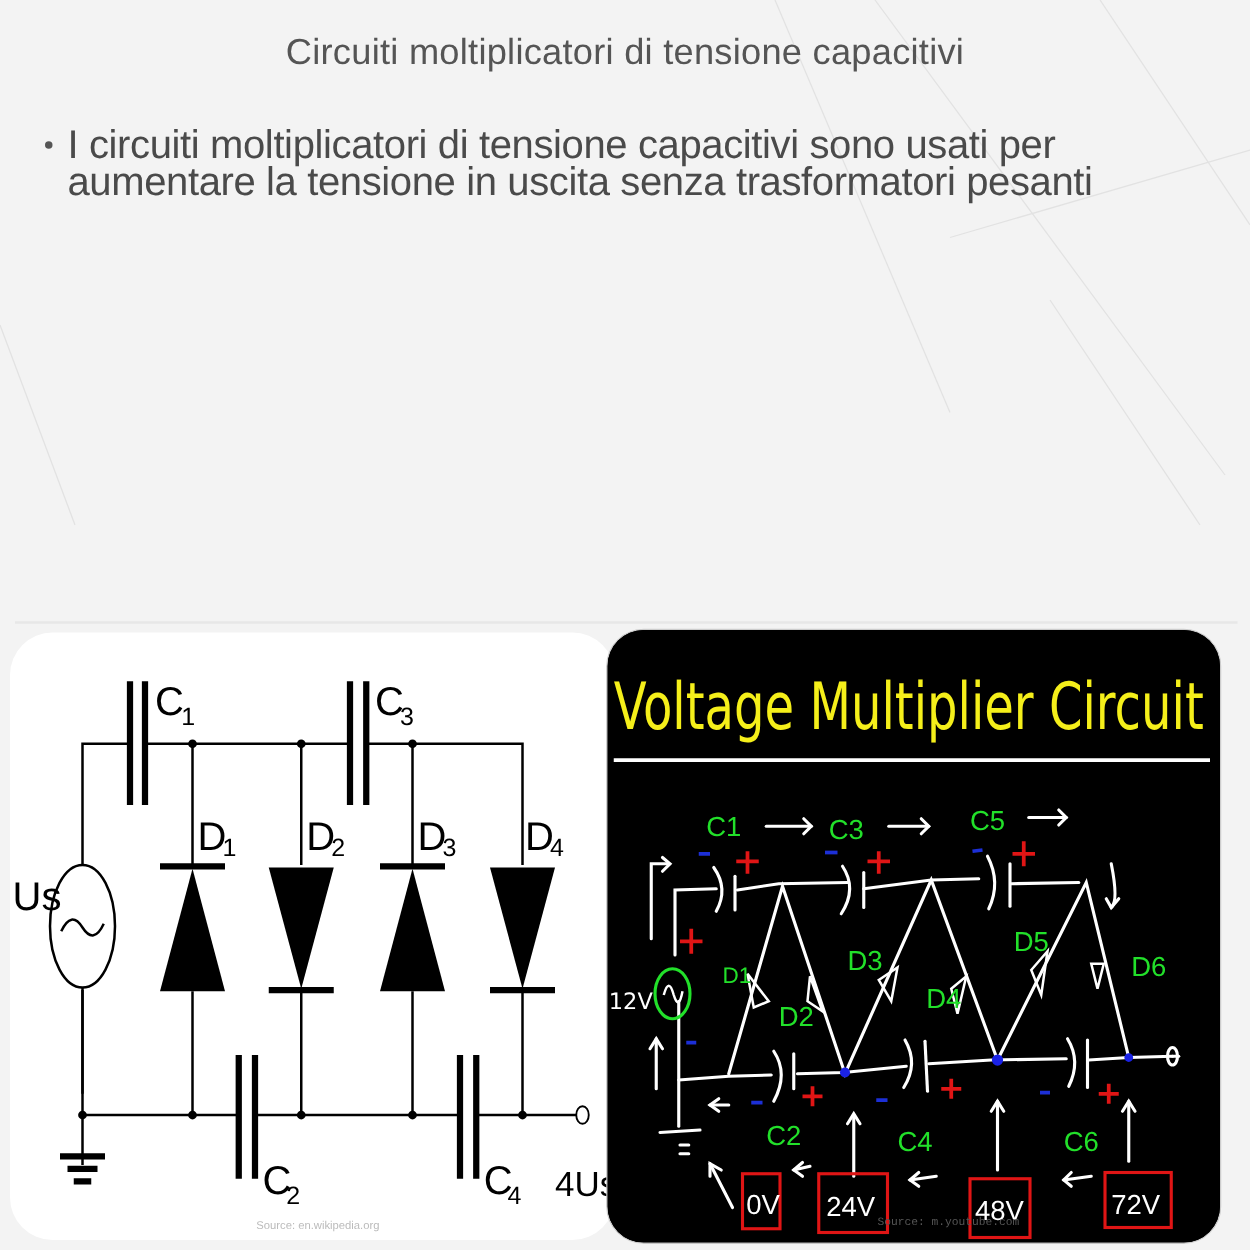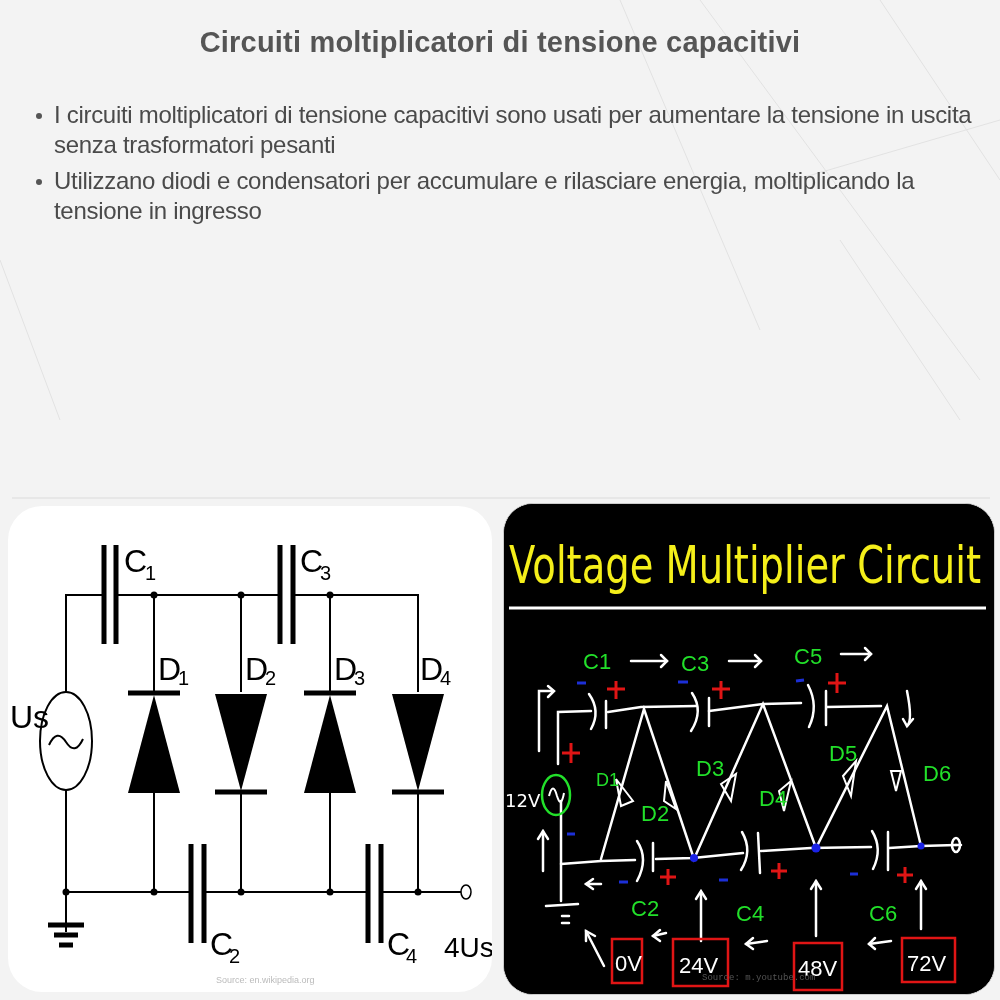--- a/index.html
+++ b/index.html
@@ -4,43 +4,43 @@
 <style>
   html, body { margin: 0; padding: 0; }
   body {
     width: 1000px; height: 1000px; overflow: hidden; position: relative;
     background: #f3f3f3;
     font-family: "Liberation Sans", "DejaVu Sans", sans-serif;
   }
   .bg-lines { position: absolute; left: 0; top: 0; width: 1000px; height: 1000px; }
   .page-title {
     position: absolute; left: 0; top: 26px; width: 1000px; text-align: center;
-    font-size: 29px; color: #555; letter-spacing: 0.2px; font-weight: bold;
+    font-size: 29px; color: #555; letter-spacing: 0.2px;
   }
   .bullets {
     position: absolute; left: 36px; top: 100px; width: 940px; margin: 0; padding: 0; list-style: none;
   }
   .bullets li {
-    position: relative; padding-left: 18px; font-size: 24px; line-height: 30px; color: #4a4a4a;
+    position: relative; padding-left: 18px; font-size: 32px; line-height: 30px; color: #4a4a4a;
     margin-bottom: 6px; letter-spacing: -0.3px;
   }
   .bullets li .dot {
     position: absolute; left: 0; top: 13px; width: 6px; height: 6px; border-radius: 50%; background: #555;
   }
   .divider { position: absolute; left: 12px; top: 497px; width: 978px; height: 2px; background: #e7e7e7; }
   .card-left {
     position: absolute; left: 8px; top: 506px; width: 484px; height: 486px; background: #fff;
     border-radius: 34px; overflow: hidden;
   }
   .card-right {
-    position: absolute; left: 503px; top: 503px; width: 490px; height: 490px; background: #000;
+    position: absolute; left: 485px; top: 503px; width: 490px; height: 490px; background: #000;
     border-radius: 30px; overflow: hidden; border: 1px solid #ccc;
   }
   .src { position: absolute; font-size: 9px; color: #bbb; white-space: nowrap; }
-  .src-left { left: 205px; top: 975px; margin-left: 11px; }
+  .src-left { left: 205px; top: 975px; }
   .src-right { left: 702px; top: 973px; color: #555; font-family: Liberation Mono, monospace; }
   svg text { font-family: "Liberation Sans", "DejaVu Sans", sans-serif; }
   .hand { font-family: "DejaVu Sans", sans-serif; }
 </style>
 </head>
 <body>
 
 <svg class="bg-lines" viewBox="0 0 1000 1000">
   <g stroke="#e2e2e2" stroke-width="1" fill="none">
     <path d="M620 0 L760 330"></path>
@@ -49,21 +49,20 @@
     <path d="M0 260 L60 420"></path>
     <path d="M760 190 L1000 120"></path>
     <path d="M840 240 L960 420"></path>
   </g>
 </svg>
 
 <div class="page-title">Circuiti moltiplicatori di tensione capacitivi</div>
 
 <ul class="bullets">
   <li><span class="dot"></span><span>I circuiti moltiplicatori di tensione capacitivi sono usati per aumentare la tensione in uscita senza trasformatori pesanti</span></li>
-  <li><span class="dot"></span><span>Utilizzano diodi e condensatori per accumulare e rilasciare energia, moltiplicando la tensione in ingresso</span></li>
 </ul>
 
 <div class="divider"></div>
 
 <div class="card-left">
   <svg width="484" height="486" viewBox="8 506 484 486">
     <g stroke="#000" stroke-width="2" fill="none">
 
       <path d="M66 875 L66 792"></path>
       <path d="M66 695 L66 595 L104 595"></path>

